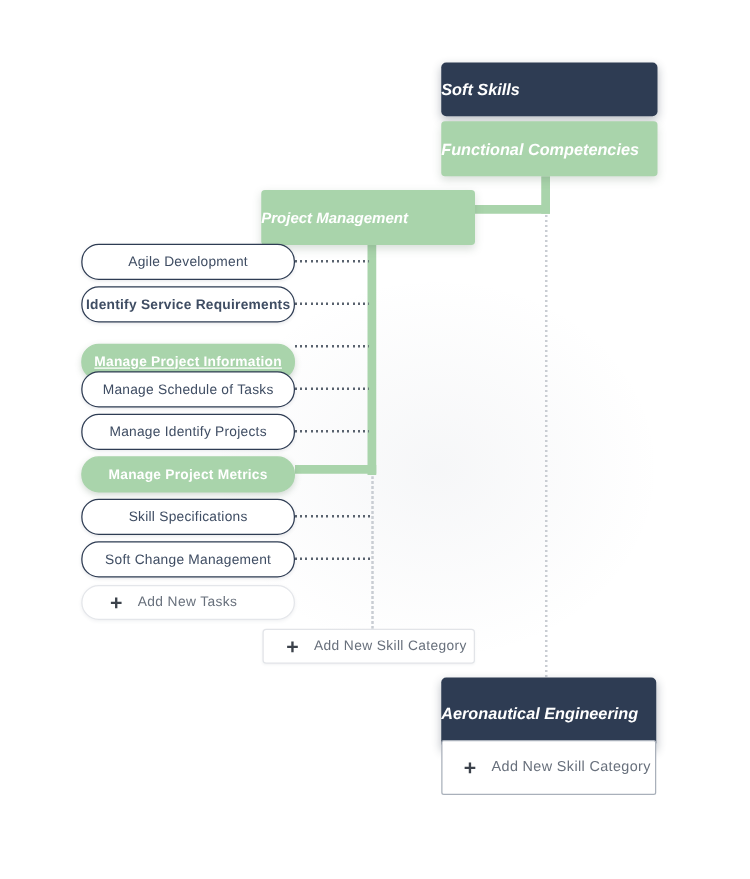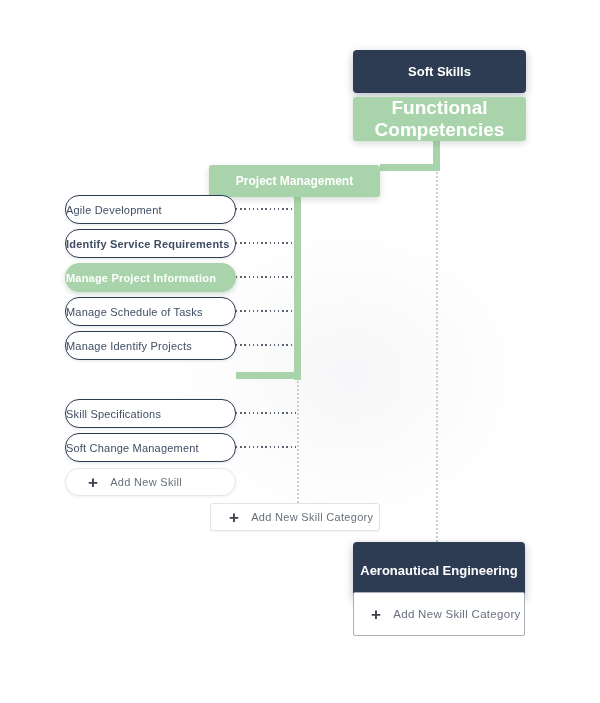--- a/index.html
+++ b/index.html
@@ -20,54 +20,55 @@
     width: 360px; height: 310px;
     background: radial-gradient(ellipse at center, rgba(125,135,155,0.07), rgba(125,135,155,0.0) 70%);
     pointer-events: none;
   }
 
   
   .node {
     position: absolute;
     display: flex;
     align-items: center;
-    justify-content: center;
     color: #ffffff;
     font-weight: bold;
     text-align: center;
     cursor: pointer;
+    font-style: italic;
   }
   .node--navy {
     background: #2e3c53;
     border-radius: 4px;
     font-size: 13px;
     box-shadow: 0 3px 8px rgba(30, 42, 62, 0.30);
   }
   .node--green {
     background: #a9d4ab;
     border-radius: 3px;
     box-shadow: 0 3px 7px rgba(80, 110, 85, 0.22);
   }
 
   .node--soft-skills        { left: 353px; top: 50px;  width: 173px; height: 43px; }
-  .node--functional         { left: 353px; top: 97px;  width: 173px; height: 44px; font-size: 19px; }
-  .node--project-mgmt       { left: 209px; top: 152px; width: 171px; height: 32px; font-size: 12px; margin-top: 13px; }
+  .node--functional         { left: 353px; top: 97px;  width: 173px; height: 44px; font-size: 13px; }
+  .node--project-mgmt       { left: 209px; top: 152px; width: 171px; height: 44px; font-size: 12px; }
   .node--aero               { left: 353px; top: 542px; width: 172px; height: 56px; }
 
   
   .pill {
     position: absolute;
     left: 65px;
     width: 171px;
     height: 29px;
     border-radius: 14px;
     background: #ffffff;
     border: 1.4px solid #2e3c53;
     display: flex;
     align-items: center;
+    justify-content: center;
     font-size: 11px;
     letter-spacing: 0.2px;
     color: #3f4d63;
     cursor: pointer;
     box-shadow: 0 1px 3px rgba(46, 60, 83, 0.12);
   }
   .pill--selected {
     background: #a9d4ab;
     border-color: #a9d4ab;
     color: #ffffff;
@@ -169,39 +170,42 @@
   <div class="node node--green node--project-mgmt">
     <span>Project Management</span>
   </div>
 
   <div class="pill" style="top:195px;">
     <span>Agile Development</span>
   </div>
   <div class="pill" style="top:229px;font-weight:bold;">
     <span>Identify Service Requirements</span>
   </div>
-  <div class="pill pill--selected" style="top:263px;">
+  <div class="pill pill--selected" style="top:275px;text-decoration:underline;">
     <span>Manage Project Information</span>
   </div>
   <div class="pill" style="top:297px;">
     <span>Manage Schedule of Tasks</span>
   </div>
   <div class="pill" style="top:331px;">
     <span>Manage Identify Projects</span>
   </div>
+  <div class="pill pill--selected" style="top:365px;">
+    <span>Manage Project Metrics</span>
+  </div>
   <div class="pill" style="top:399px;">
     <span>Skill Specifications</span>
   </div>
   <div class="pill" style="top:433px;">
     <span>Soft Change Management</span>
   </div>
 
   <div class="add-btn add-btn--skill">
     <span class="plus">+</span>
-    <span>Add New Skill</span>
+    <span>Add New Tasks</span>
   </div>
 
   <div class="add-btn add-btn--cat-mid">
     <span class="plus">+</span>
     <span>Add New Skill Category</span>
   </div>
 
   <div class="node node--navy node--aero">
     <span>Aeronautical Engineering</span>
   </div>

